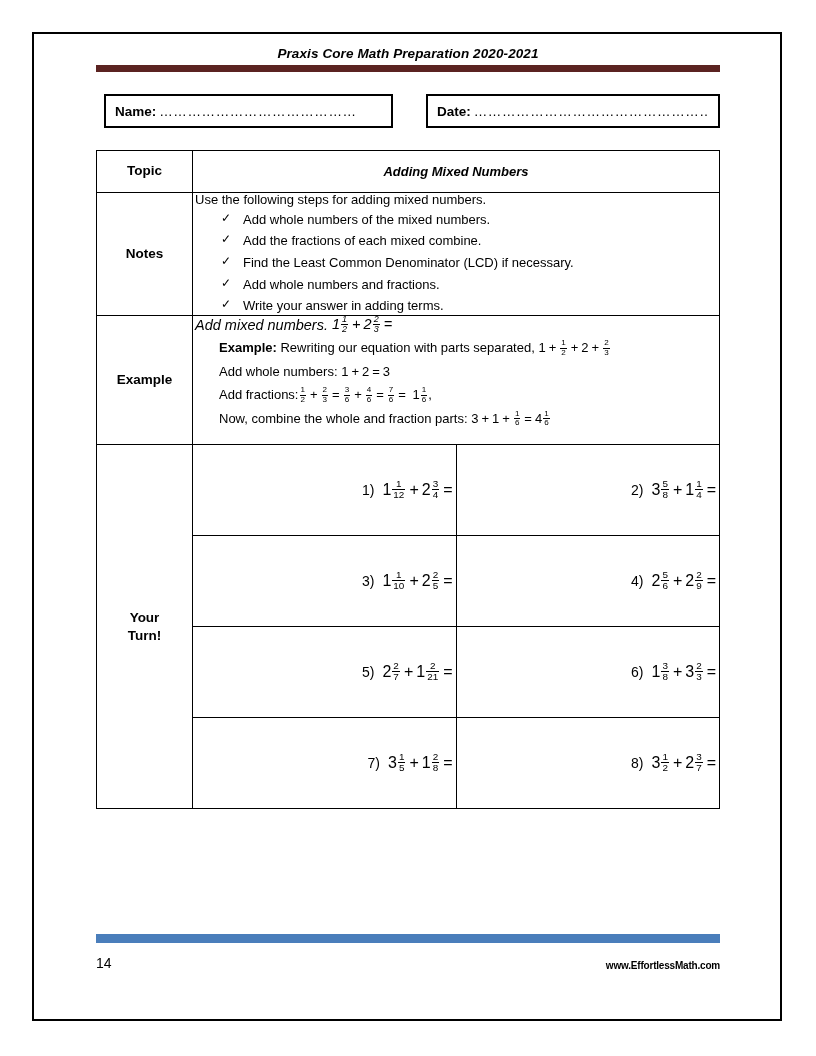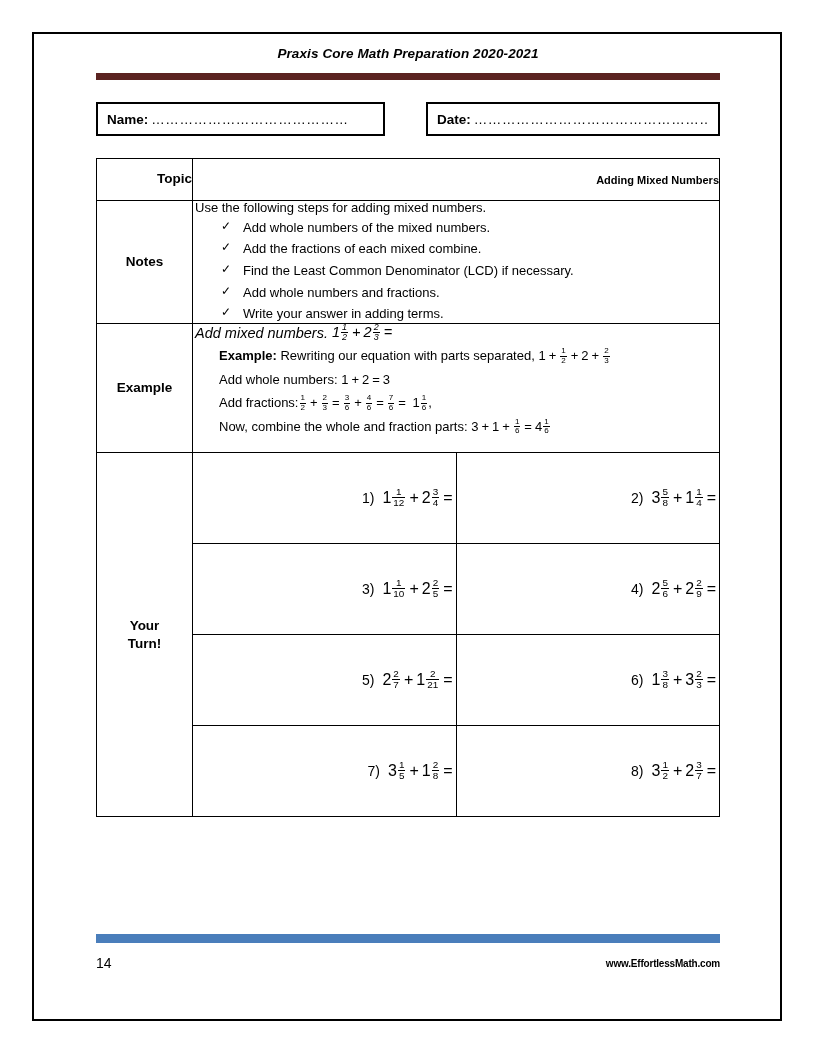--- a/index.html
+++ b/index.html
@@ -34,21 +34,21 @@
     width: 624px;
   }
 
   
   .doc-title {
     text-align: center;
     font-weight: bold;
     font-style: italic;
     font-size: 13.5px;
     letter-spacing: .1px;
-    padding-bottom: 12px;
+    padding-bottom: 4px;
   }
   .title-rule {
     height: 7px;
     background: #5B2321;
     margin-bottom: 22px;
   }
 
   
   .namedate {
     display: flex;
@@ -59,20 +59,21 @@
     border: 2px solid #000;
     box-sizing: border-box;
     height: 34px;
     display: flex;
     align-items: center;
     padding: 5px 9px;
     font-weight: bold;
     font-size: 13.5px;
     overflow: hidden;
     white-space: nowrap;
+    margin-left: 8px;
   }
   .nd-name { width: 289px; }
   .nd-date { width: 294px; }
   .nd-label { flex: none; }
   .nd-dots {
     font-weight: normal;
     letter-spacing: .6px;
     margin-left: 3px;
     overflow: hidden;
   }
@@ -91,25 +92,26 @@
   .col-label { width: 95px; }
 
   .label-cell {
     text-align: center;
     font-weight: bold;
     font-size: 13.5px;
     line-height: 1.35;
   }
 
   
-  .topic-row td { height: 41px; text-align: right; }
+  .topic-row td { height: 41px; }
   .topic-title {
     text-align: center;
     font-weight: bold;
-    font-size: 11px;
+    font-style: italic;
+    font-size: 13px;
   }
 
   
   .notes-cell {
     padding: 8px 10px 10px 10px;
     font-size: 13px;
     line-height: 1.05;
     margin-top: 37px;
   }
   .notes-intro { margin: 0 0 6px 2px; font-size: 13px; }
@@ -200,21 +202,21 @@
     width: 624px;
   }
   .footer-rule {
     height: 9px;
     background: #4A7EBB;
     margin-bottom: 12px;
   }
   .footer-row {
     display: flex;
     justify-content: space-between;
-    align-items: center;
+    align-items: flex-end;
   }
   .page-num { font-size: 14px; }
   .site {
     font-weight: bold;
     font-size: 10px;
     letter-spacing: -0.2px;
   }
 </style>
 </head>
 <body>

